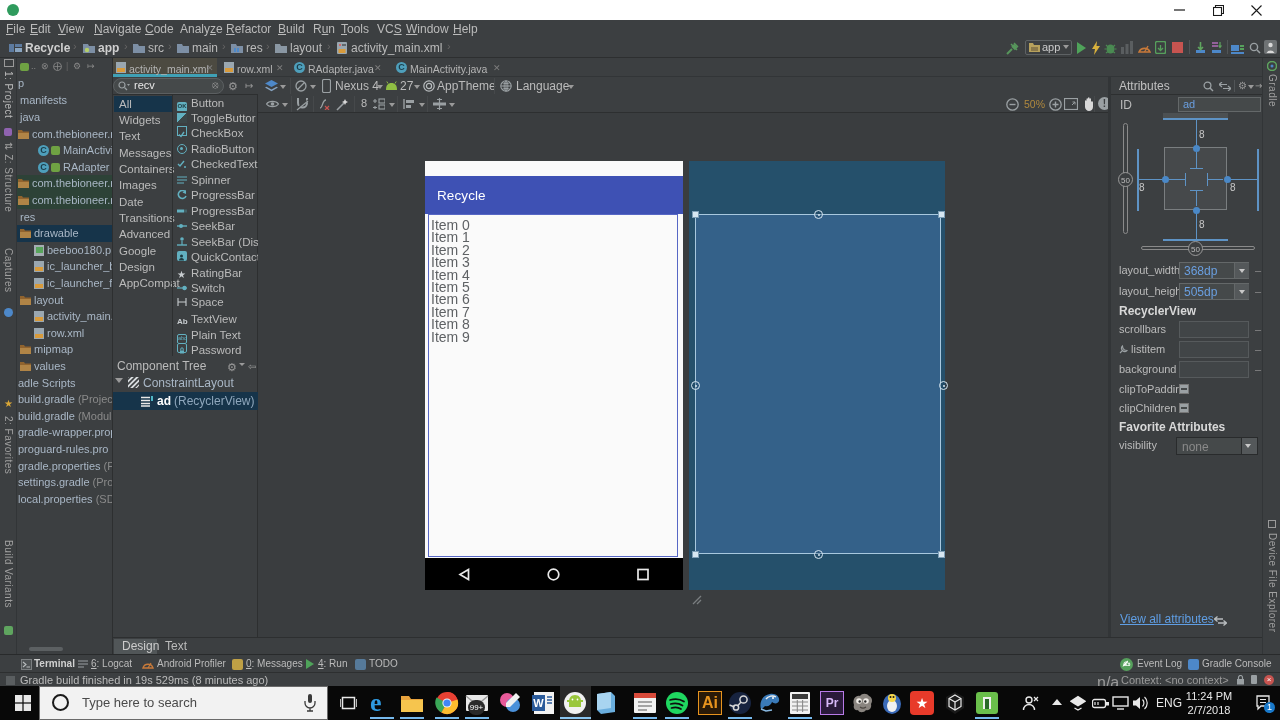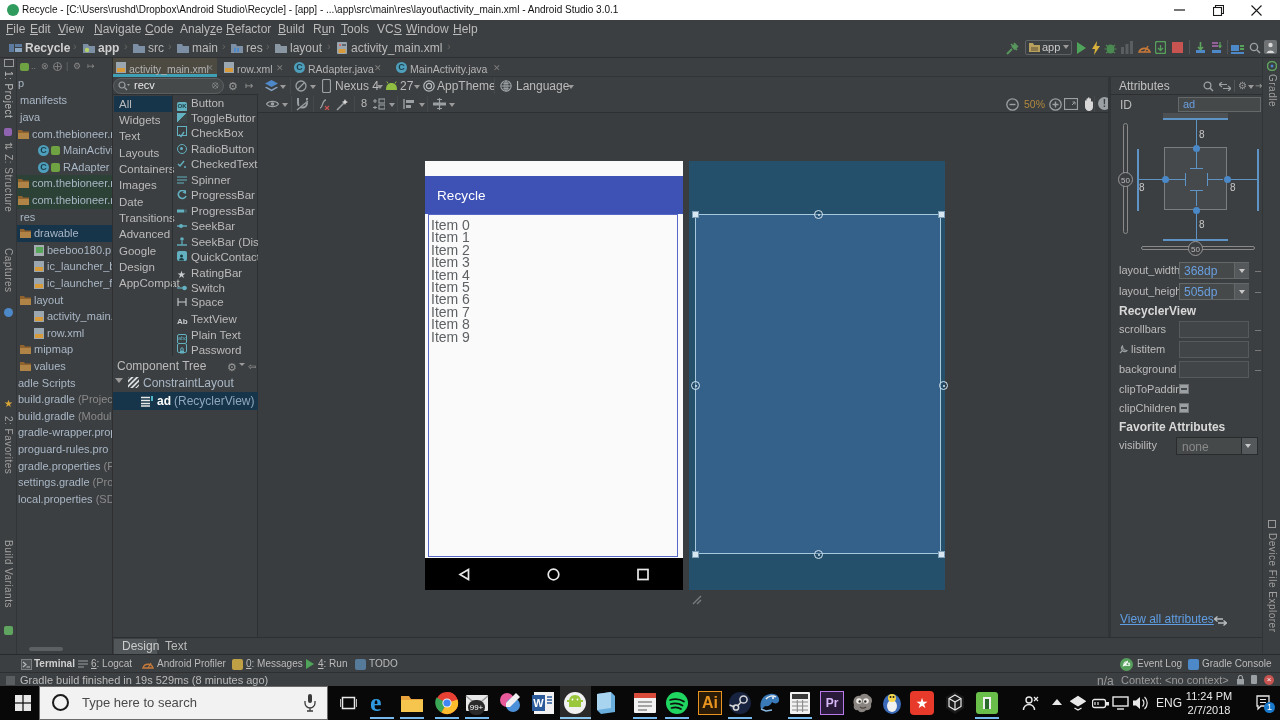--- a/index.html
+++ b/index.html
@@ -94,21 +94,20 @@
 .item { position:absolute; left:6px; font-size:14px; color:#5f6265; }
 .bh-sq { position:absolute; width:7px; height:7px; background:#d7e7f2; border:1px solid #7fa0b8; }
 .bh-ci { position:absolute; width:9px; height:9px; border:1.5px solid #d7e7f2; border-radius:50%; background:rgba(30,70,100,.3); }
 .bh-ci::after { content:""; position:absolute; left:2.5px; top:2.5px; width:2px; height:2px; border-radius:50%; background:#d7e7f2; }
 </style>
 </head>
 <body>
 
 <div class="abs" id="titlebar">
   <div class="abs" style="left:7px; top:4px; width:12px; height:12px; border-radius:50%; background:#2f9b5d;"></div>
-  <div class="abs" id="titletext">Recycle - [C:\Users\rushd\Dropbox\Android Studio\Recycle] - [app] - ...\app\src\main\res\layout\activity_main.xml - Android Studio 3.0.1</div>
   <svg class="abs" style="left:1174px;top:9px" width="11" height="2" viewBox="0 0 11 2">
       <path d="M0 1 L11 1" stroke="#1a1a1a" stroke-width="1.2"></path>
     </svg>
   <svg class="abs" style="left:1213px;top:5px" width="11" height="11" viewBox="0 0 11 11">
       <rect x="0.5" y="2.5" width="8" height="8" fill="#fff" stroke="#1a1a1a" stroke-width="1.1"></rect>
       <path d="M2.5 2.5 L2.5 0.5 L10.5 0.5 L10.5 8.5 L8.5 8.5" fill="none" stroke="#1a1a1a" stroke-width="1.1"></path>
     </svg>
   <svg class="abs" style="left:1251px;top:5px" width="11" height="11" viewBox="0 0 11 11">
       <path d="M0.5 0.5 L10.5 10.5 M10.5 0.5 L0.5 10.5" stroke="#1a1a1a" stroke-width="1.1"></path>
     </svg>
@@ -321,21 +320,21 @@
     <span class="tabx" style="left:261px;">✕</span>
     <span class="cicon" style="left:283px;top:4px;">C</span>
     <span class="tab" style="left:297px;top:3px;">MainActivity.java</span>
     <span class="tabx" style="left:380px;">✕</span>
   </div>
   <div class="abs" id="palette">
     <span class="abs" style="left:1px;top:1px;width:58px;height:16px;background:#16344a;"></span>
     <span class="pcat" style="top:1px;">All</span>
     <span class="pcat" style="top:17px;">Widgets</span>
     <span class="pcat" style="top:33px;">Text</span>
-    <span class="pcat" style="top:50px;">Layouts</span>
+    <span class="pcat" style="top:50px;">Messages</span>
     <span class="pcat" style="top:66px;">Containers</span>
     <span class="pcat" style="top:82px;">Images</span>
     <span class="pcat" style="top:99px;">Date</span>
     <span class="pcat" style="top:115px;">Transitions</span>
     <span class="pcat" style="top:131px;">Advanced</span>
     <span class="pcat" style="top:148px;">Google</span>
     <span class="pcat" style="top:164px;">Design</span>
     <span class="pcat" style="top:180px;">AppCompat</span>
     <span class="abs" style="left:59px;top:0;width:1px;height:279px;background:#2d2f30;"></span>
     <div class="pcomp" style="top:1px;"><span class="pic" style="background:#62b0c0;color:#1d3a40;font-size:6px;font-weight:bold;text-align:center;line-height:9px;border-radius:2px;">OK</span>Button</div>
@@ -719,21 +718,21 @@
   <span class="abs" style="left:355px;top:4px;width:11px;height:11px;background:#567a9a;border-radius:2px;"></span>
   <span class="sbtn" style="left:369px;">TODO</span>
   <span class="abs" style="left:1120px;top:3px;width:13px;height:13px;border-radius:50%;background:#56a05c;color:#fff;font-size:9px;font-weight:bold;text-align:center;line-height:13px;">✍︎</span>
   <span class="sbtn" style="left:1137px;">Event Log</span>
   <span class="abs" style="left:1188px;top:4px;width:11px;height:11px;background:#4d88c9;border-radius:2px;"></span>
   <span class="sbtn" style="left:1202px;">Gradle Console</span>
 </div>
 <div class="abs" id="status2">
   <span class="abs" style="left:6px;top:3px;width:9px;height:9px;background:#5a5e60;"></span>
   <span class="abs" style="left:20px;top:1px;font-size:11px;color:#bbbbbb;">Gradle build finished in 19s 529ms (8 minutes ago)</span>
-  <span class="abs" style="left:1097px;top:1px;font-size:12px;color:#9a9a9a;">n/a</span>
+  <span class="abs" style="left:1097px;top:1px;font-size:16px;color:#9a9a9a;">n/a</span>
   <span class="abs" style="left:1121px;top:1px;font-size:11px;color:#9a9a9a;">Context: &lt;no context&gt;</span>
   <svg class="abs" style="left:1236px;top:2px" width="9" height="10" viewBox="0 0 9 10">
       <rect x="1" y="4" width="7" height="5.5" fill="#9aa0a3"></rect>
       <path d="M2.5 4 L2.5 2.5 A2 2 0 0 1 6.5 2.5 L6.5 4" stroke="#9aa0a3" stroke-width="1.2" fill="none"></path>
     </svg>
   <span class="abs" style="left:1251px;top:2px;width:6px;height:9px;background:#9aa0a3;border-radius:1px;"></span>
   <span class="abs" style="left:1264px;top:2px;width:10px;height:10px;border-radius:50%;background:#c75450;color:#fff;font-size:8px;text-align:center;line-height:10px;">×</span>
 </div>
 <div class="abs" id="taskbar">
   <svg class="abs" style="left:15px;top:9px" width="16" height="16" viewBox="0 0 16 16">

